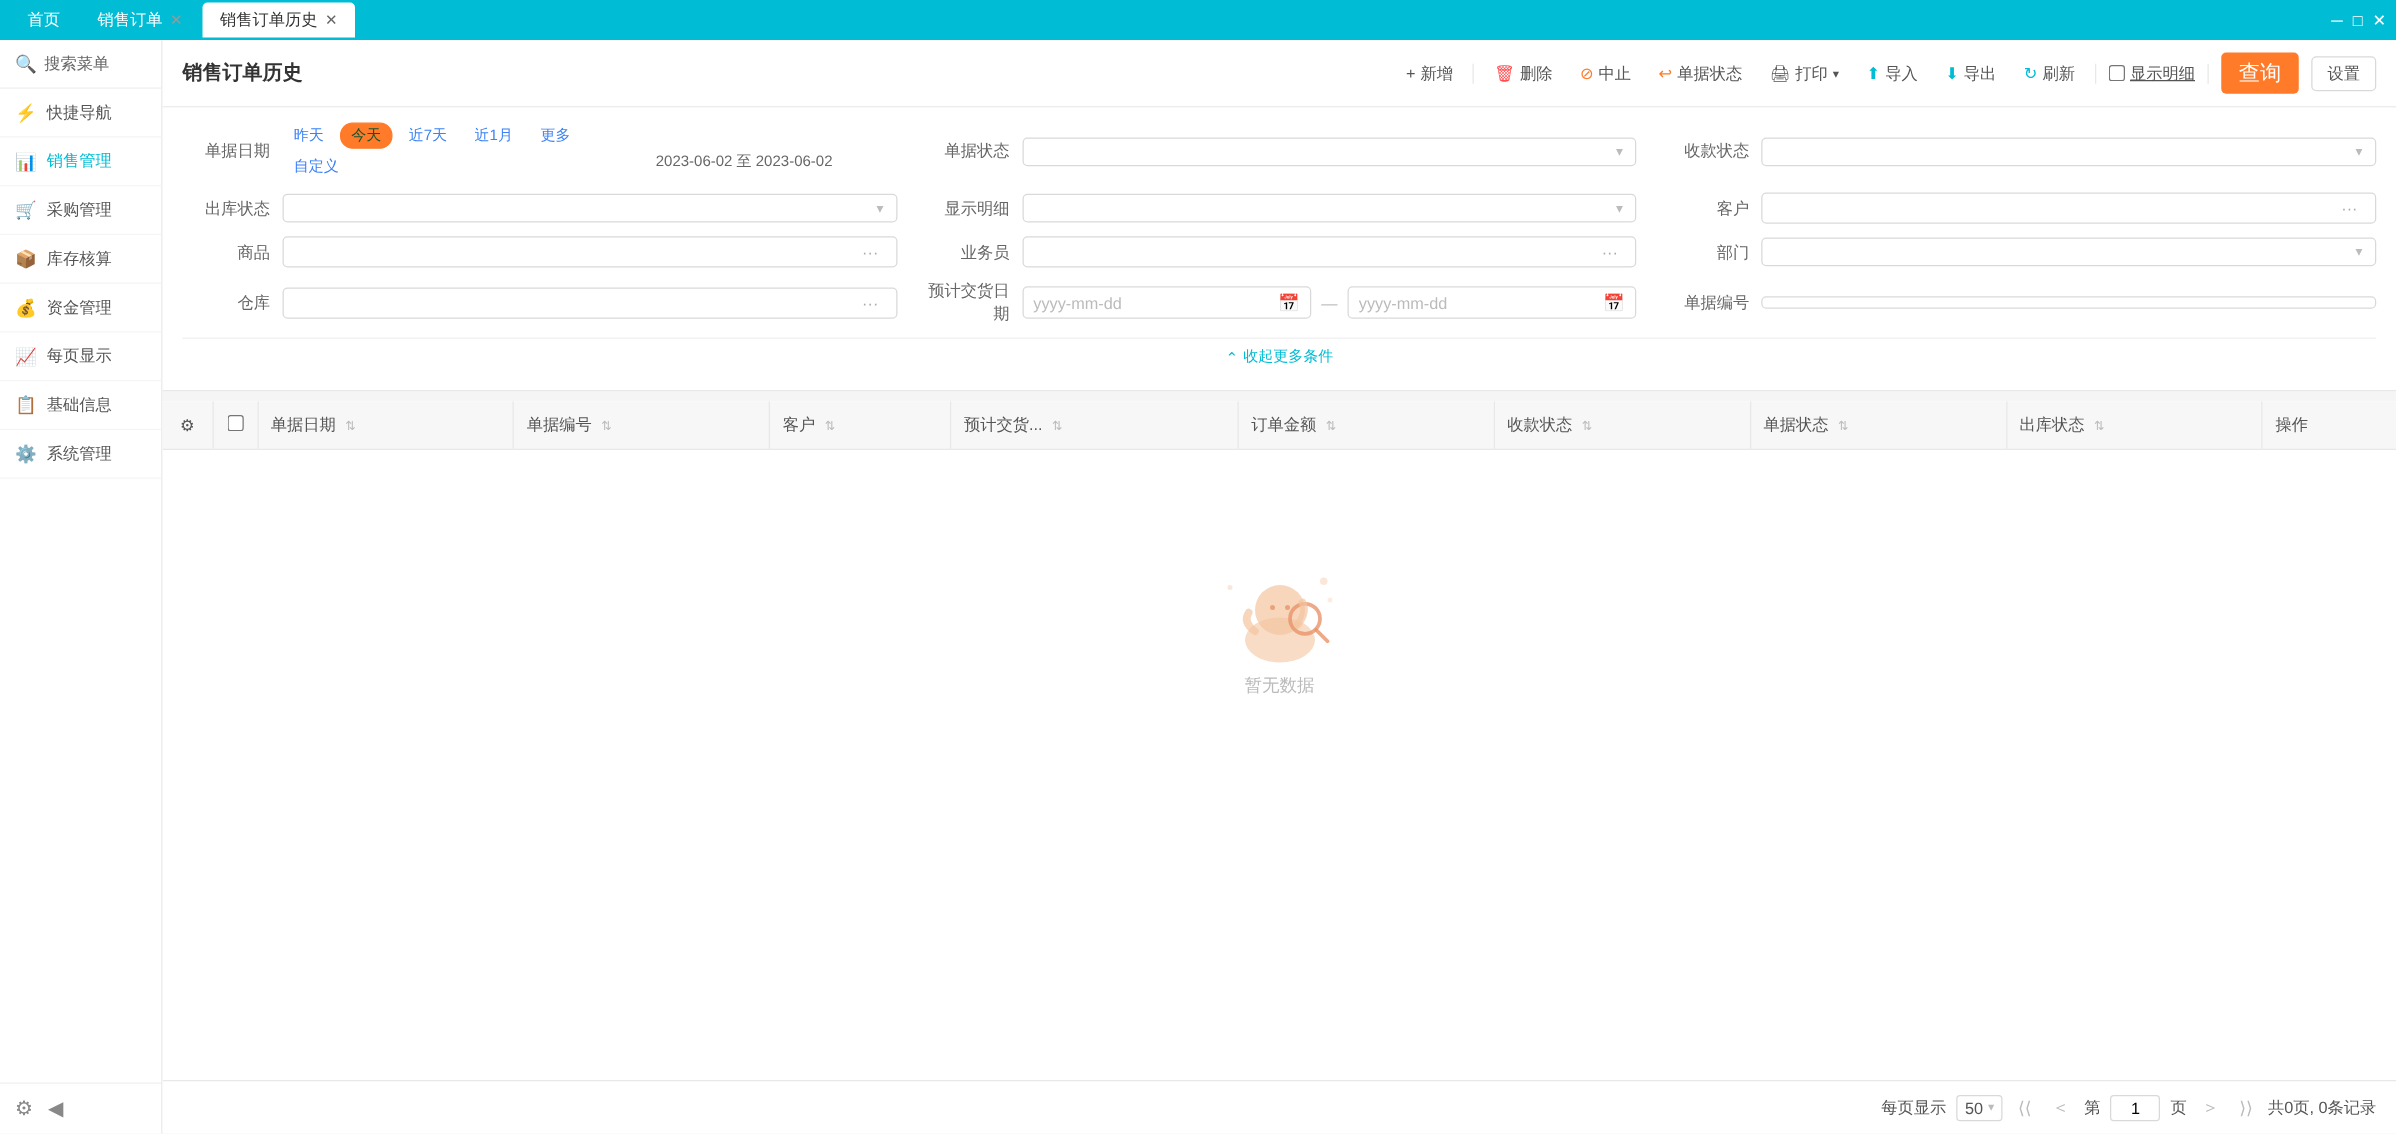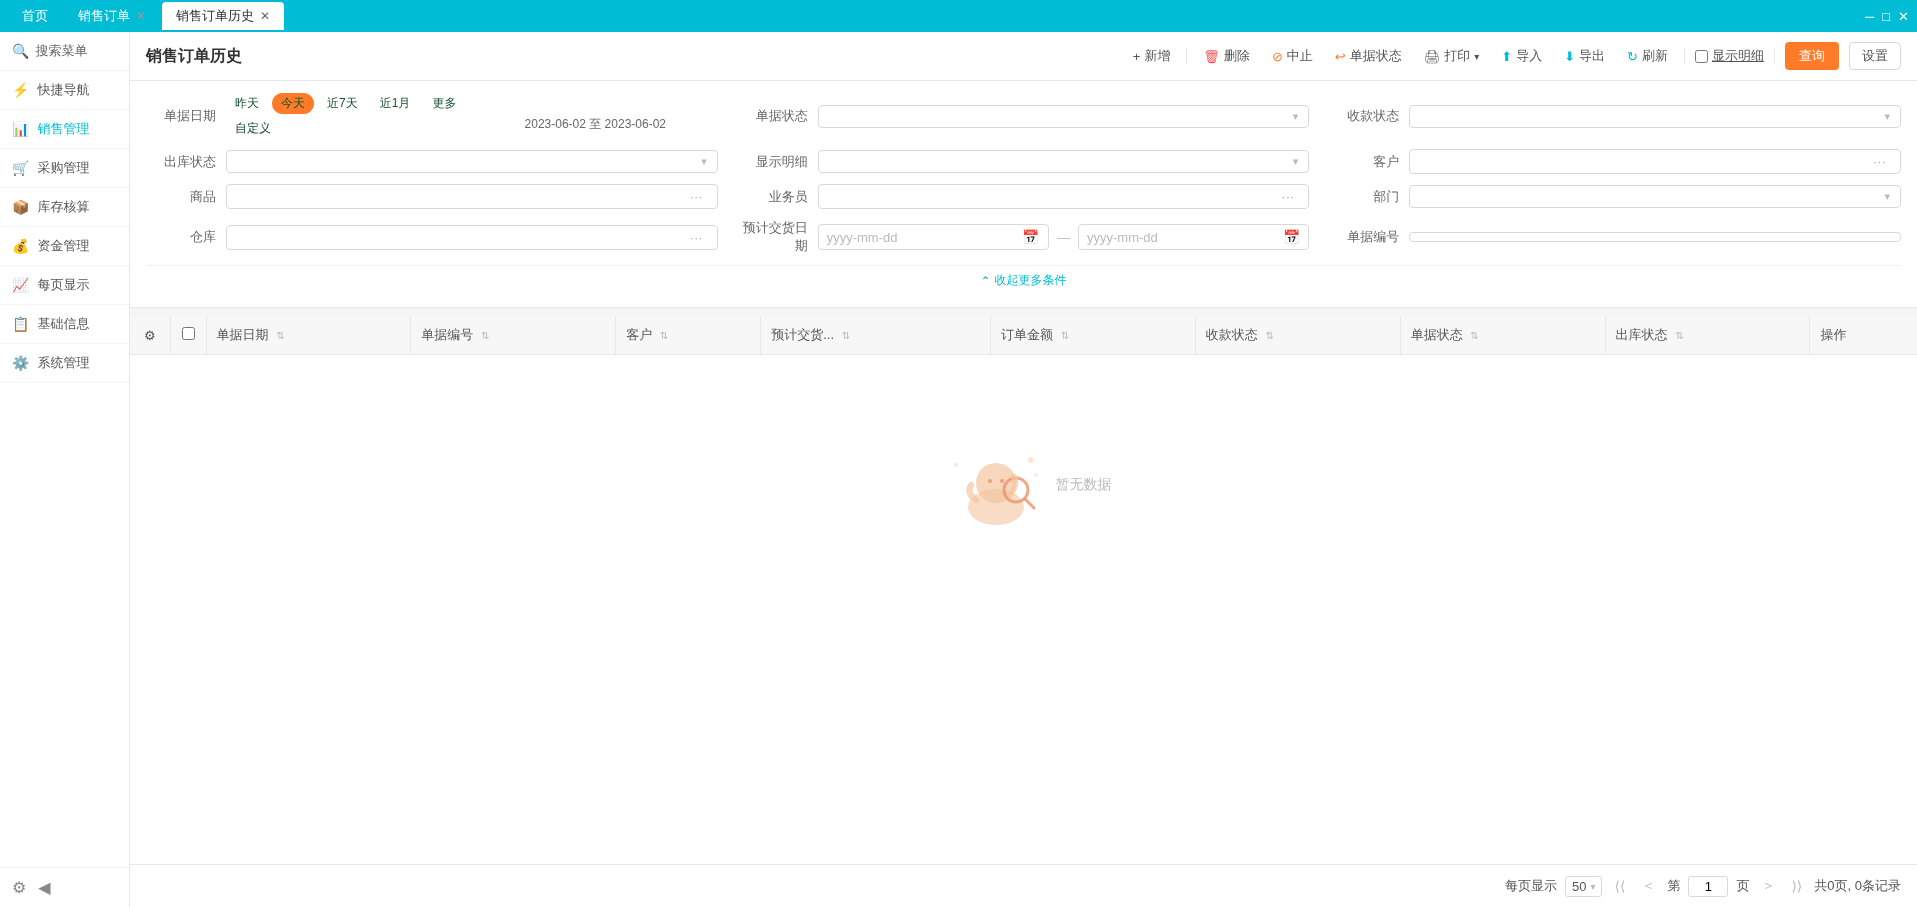--- a/index.html
+++ b/index.html
@@ -135,21 +135,21 @@
       padding: 3px 6px;
       border-radius: 3px;
     }
     .btn-primary {
       background: #ff7b29;
       color: #fff;
       border: none;
       border-radius: 4px;
       padding: 5px 14px;
       cursor: pointer;
-      font-size: 13px;
+      font-size: 17px;
     }
     .btn-secondary {
       background: #fff;
       color: #555;
       border: 1px solid #d9d9d9;
       border-radius: 4px;
       padding: 4px 12px;
       cursor: pointer;
       font-size: 13px;
     }
@@ -197,21 +197,21 @@
       display: flex;
       align-items: center;
       gap: 4px;
       flex-wrap: wrap;
     }
     .date-shortcut {
       padding: 1px 8px;
       border-radius: 10px;
       cursor: pointer;
       font-size: 12px;
-      color: #14532d;
+      color: #3b82f6;
       border: 1px solid transparent;
     }
     .date-shortcut.active {
       background: #ff7b29;
       color: #14532d;
       border-color: #ff7b29;
     }
     .date-range {
       font-size: 12px;
       color: #666;
@@ -279,21 +279,21 @@
       white-space: nowrap;
       border-right: 1px solid #e8e8e8;
       cursor: pointer;
     }
     thead th:last-child { border-right: none; }
     .th-icon { color: #bbb; font-size: 10px; margin-left: 4px; }
     .table-settings-col { width: 40px; text-align: center; }
     .table-check-col { width: 36px; text-align: center; }
     .empty-state {
       display: flex;
-      flex-direction: row;
+      flex-direction: column;
       align-items: center;
       justify-content: center;
       padding: 80px 0;
       color: #bbb;
     }
     .empty-text {
       font-size: 14px;
       color: #bbb;
     }
 

